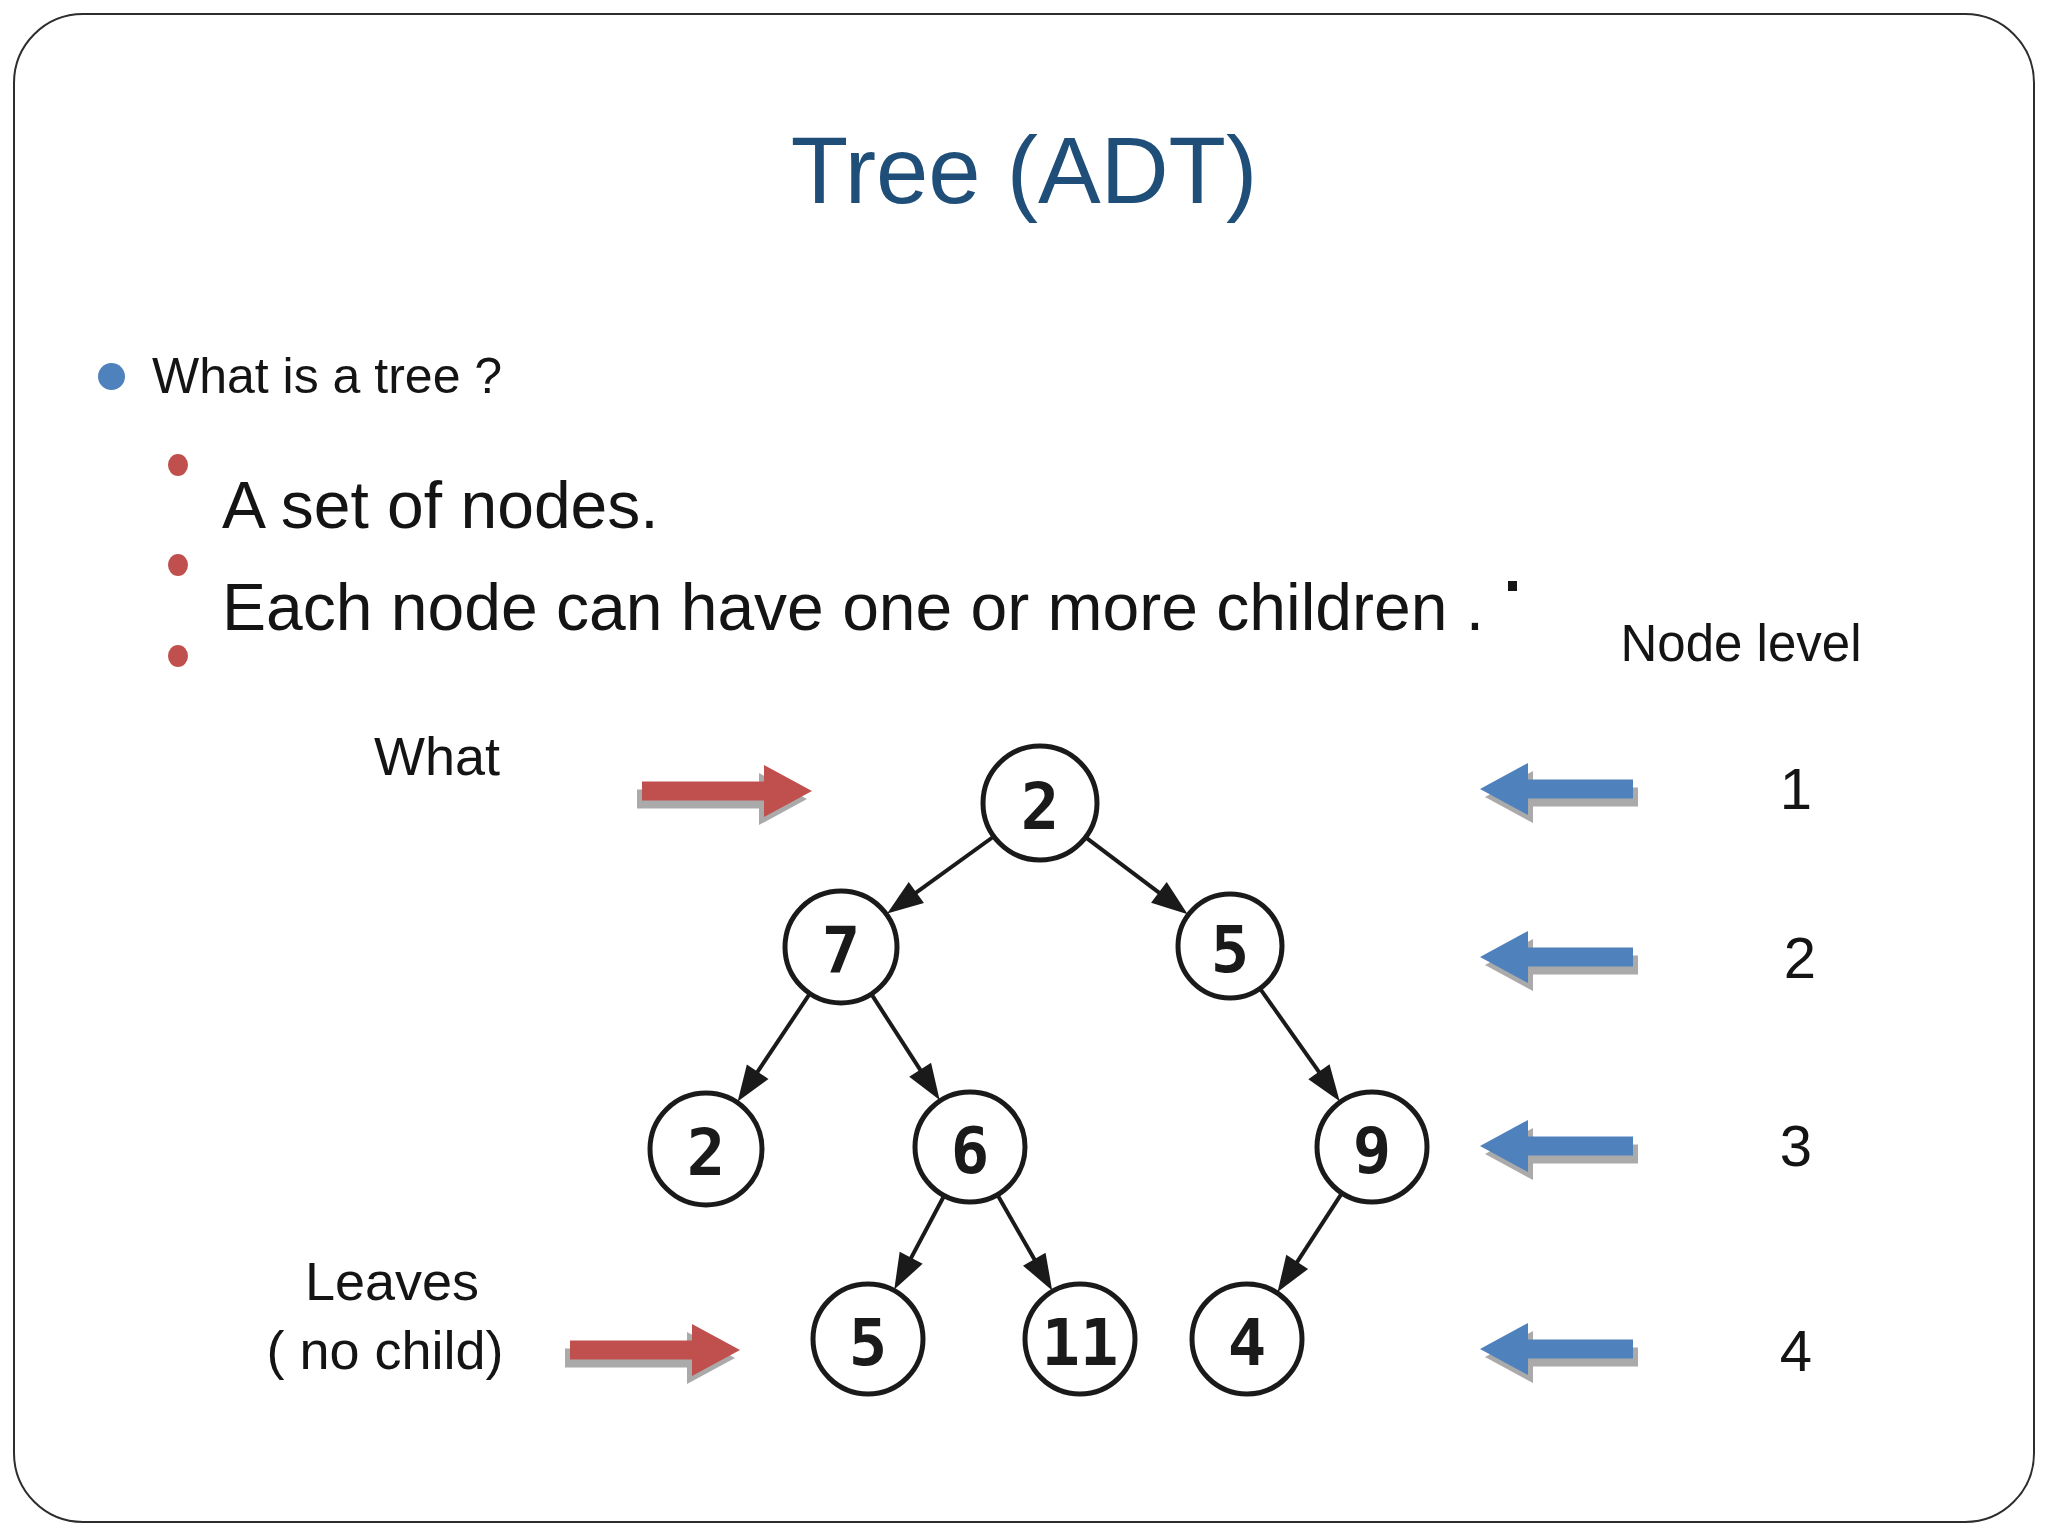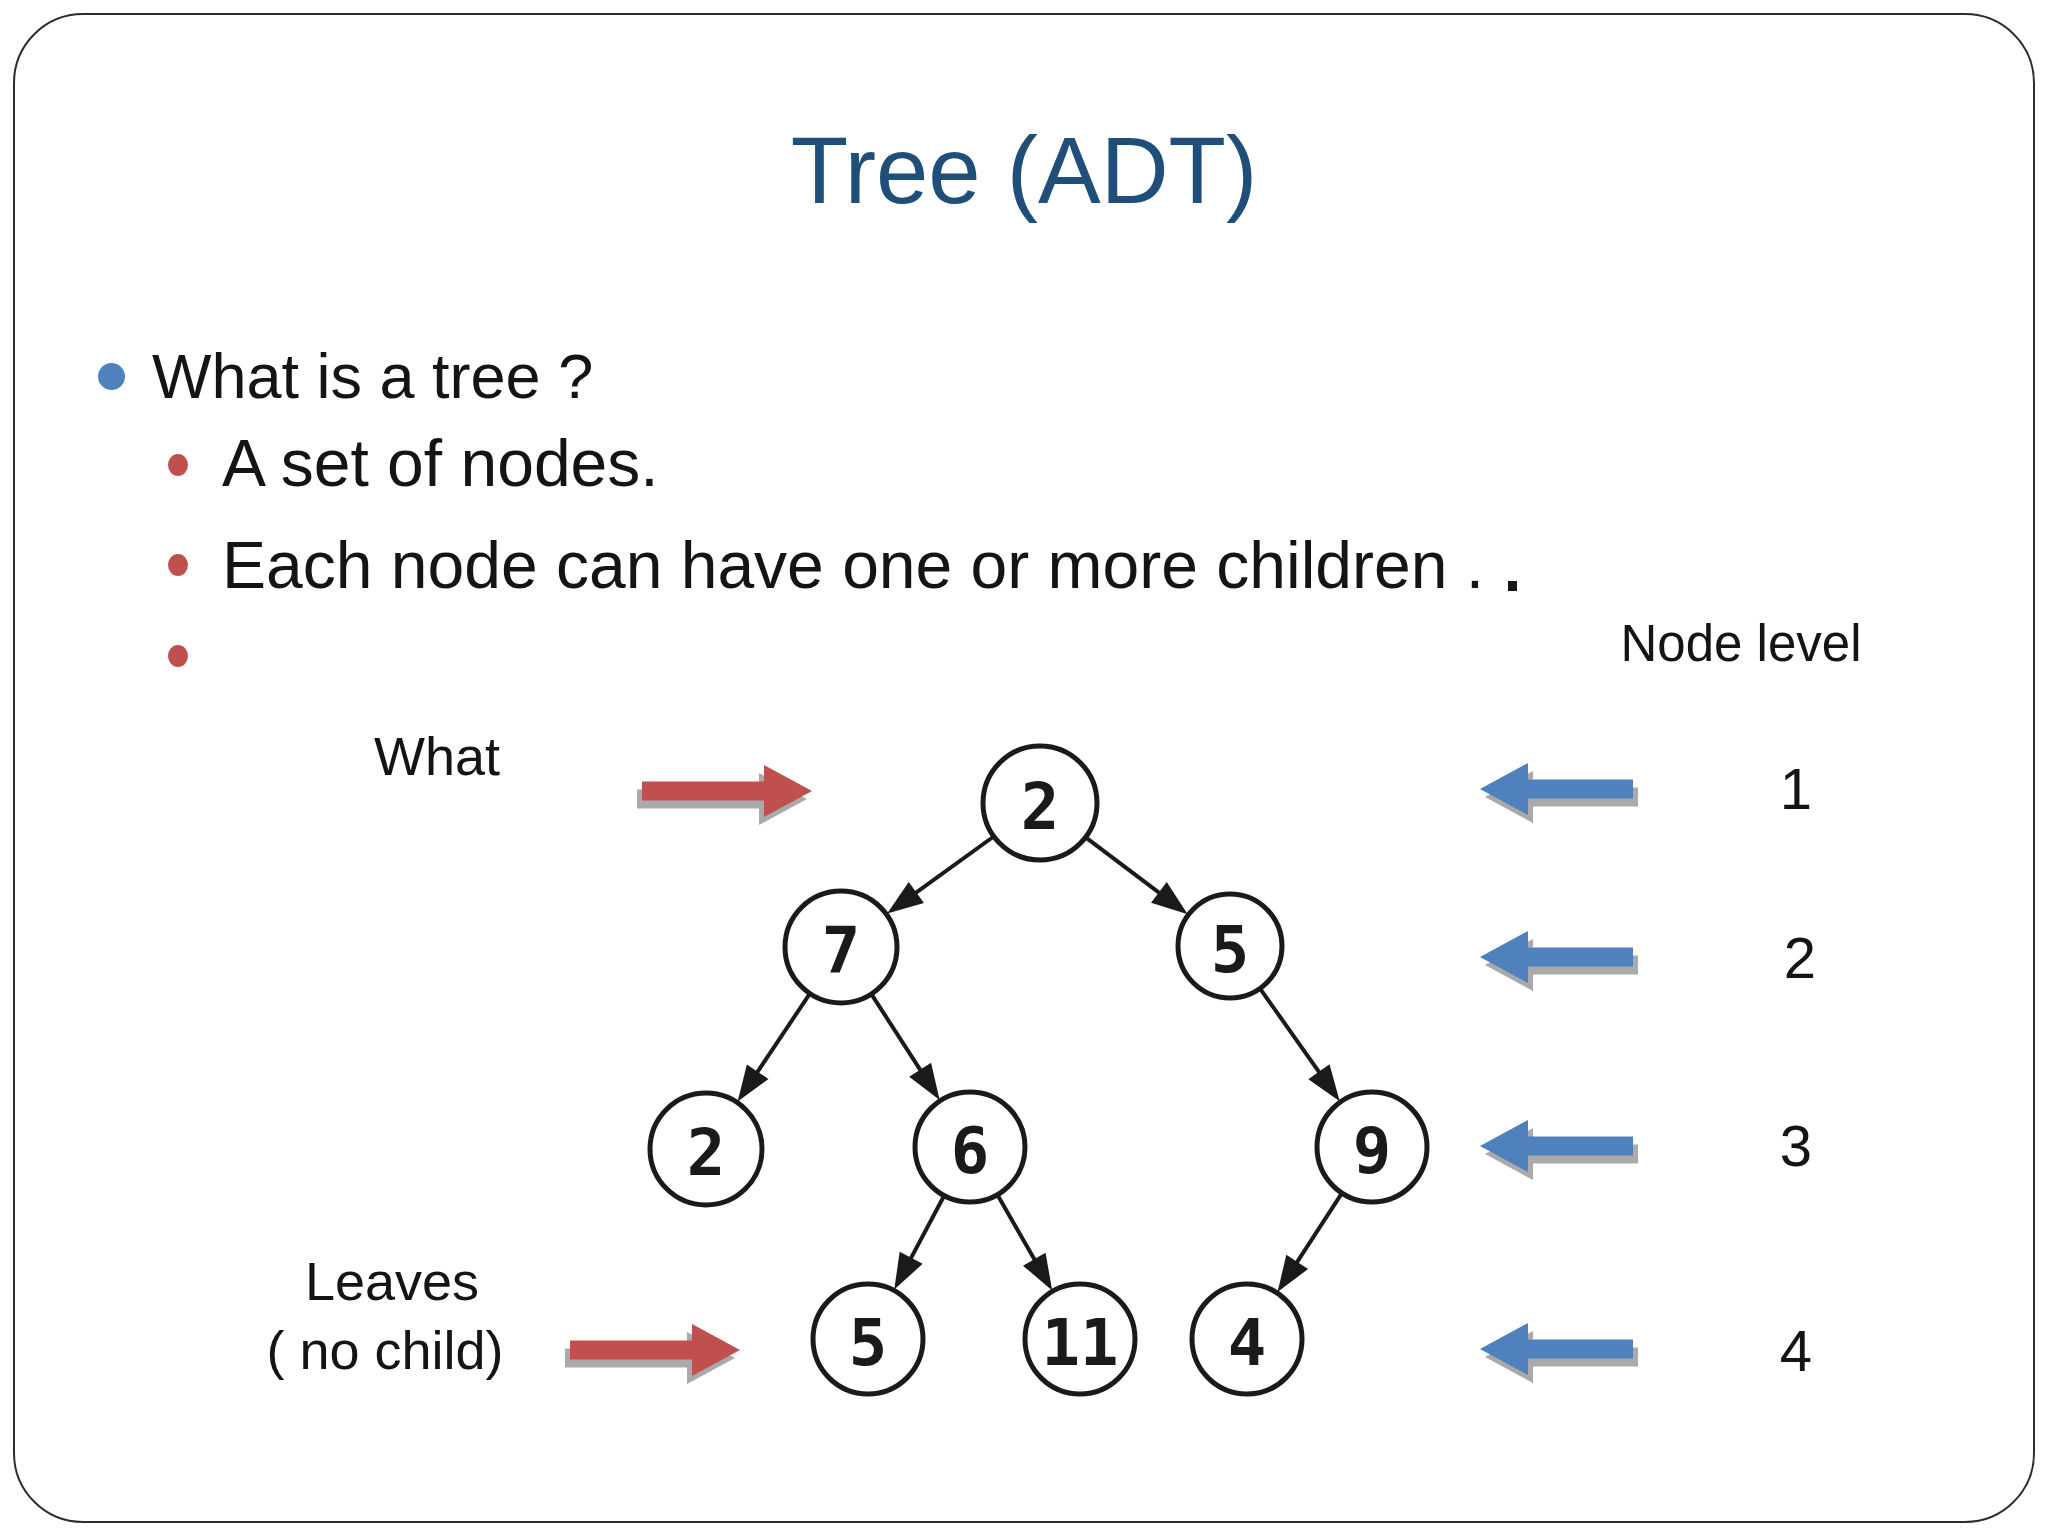--- a/index.html
+++ b/index.html
@@ -16,22 +16,22 @@
     pointer-events:none;
   }
   #diagram-svg{position:absolute;left:0;top:0;}
   .abs{position:absolute;line-height:1;white-space:nowrap;color:#141414;}
   .vcenter{transform:translateY(-50%);}
   .ccenter{transform:translate(-50%,-50%);text-align:center;}
   .title{
     left:0;top:124px;width:2048px;text-align:center;
     font-size:94px;color:#1F4E79;
   }
-  .bullet-main-text{left:152px;top:376px;font-size:63px;}
-  .bullet-sub-text{font-size:66px;}
+  .bullet-main-text{left:152px;top:376px;font-size:50px;}
+  .bullet-sub-text{font-size:66px;margin-top:42px;}
   .dot{position:absolute;border-radius:50%;}
   .dot-blue{width:27px;height:27px;background:#4F81BD;}
   .dot-red{width:20px;height:22px;background:#C0504D;}
   .side-label{font-size:54px;}
   .node-level{font-size:51px;}
   .level-num{font-size:58px;}
   .stray-square{position:absolute;width:9px;height:10px;background:#161616;}
 </style>
 </head>
 <body>

